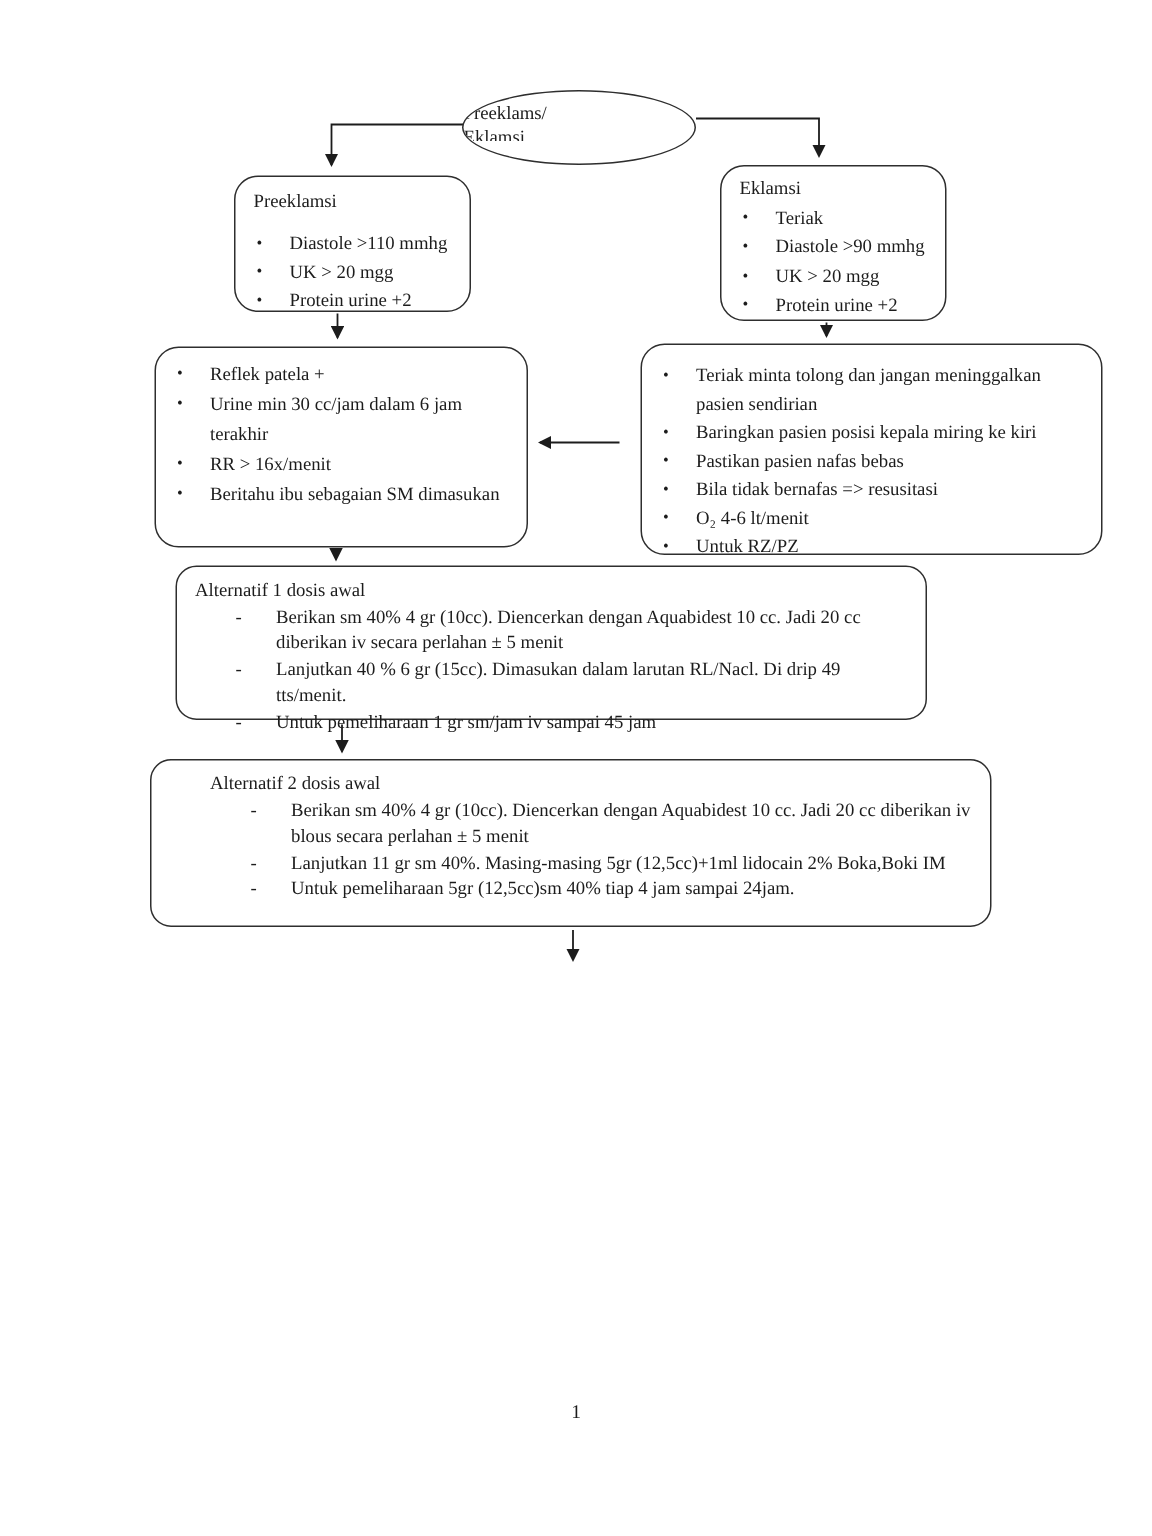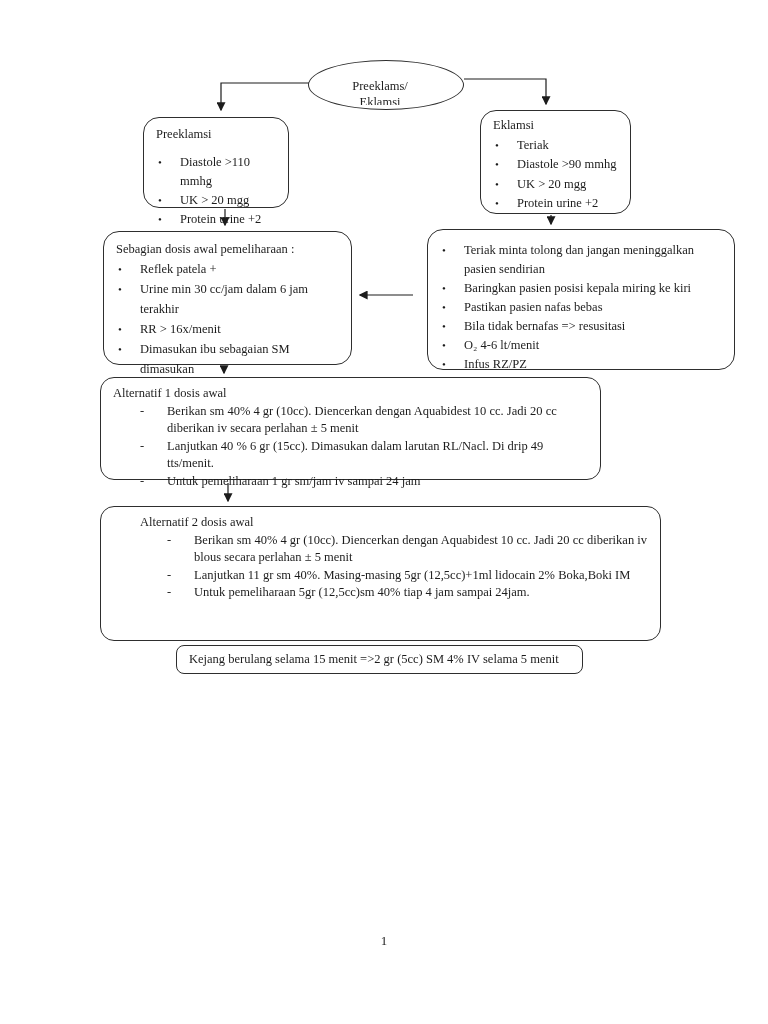--- a/index.html
+++ b/index.html
@@ -22,29 +22,29 @@
   .bullets .marker { flex-basis:22px; font-size:11px; }
   .dashes { padding-left:30px; }
   .dashes .marker { flex-basis:27px; }
   #ellipse {
     position:absolute; left:308px; top:60px; width:156px; height:50px;
     border:1.5px solid #2e2e2e; border-radius:50%; background:#fff;
     box-sizing:border-box; overflow:hidden;
   }
   #ellipse .inner {
     position:absolute; top:6px; left:0; right:12px; height:27px; overflow:hidden;
-    text-align:center; line-height:16px;margin-top:11px;
-  }
-  #box-preeklamsi { left:143px; top:117px; width:146px; height:91px; }
+    text-align:left; line-height:16px;
+  }
+  #box-preeklamsi { left:156px; top:117px; width:158px; height:91px; }
   #box-preeklamsi .list { margin-top:9px; }
   #box-eklamsi   { left:480px; top:110px; width:151px; height:104px; padding-top:5px; line-height:19.5px; }
   #box-sebagian  { left:103px; top:231px; width:249px; height:134px; line-height:20px; }
   #box-emergency { left:427px; top:229px; width:308px; height:141px; padding-top:11px; }
-  #box-alt1 { left:100px; top:377px; width:501px; height:103px; line-height:17.5px; border-radius:14px; }
-  #box-alt2 { left:100px; top:506px; width:561px; height:135px; line-height:17.5px; border-radius:14px;padding-left:36px; }
+  #box-alt1 { left:117px; top:377px; width:501px; height:103px; line-height:17.5px; border-radius:14px; }
+  #box-alt2 { left:100px; top:506px; width:561px; height:112px; line-height:17.5px; border-radius:14px;padding-left:36px; }
   #box-kejang {
     left:176px; top:645px; width:407px; height:29px; border-radius:8px;
     display:flex; align-items:center; padding:0 0 0 12px; line-height:15px;
   }
   #connectors { position:absolute; left:0; top:0; width:768px; height:1024px; pointer-events:none; }
   #page-number { position:absolute; left:0; top:933px; width:768px; text-align:center; font-size:13px; }
 </style>
 </head>
 <body>
 
@@ -107,37 +107,36 @@
           <span class="txt">UK &gt; 20 mgg</span>
         </div>
         <div class="li">
           <span class="marker">•</span>
           <span class="txt">Protein urine +2</span>
         </div>
       </div>
   </div>
 
   <div class="node" id="box-sebagian">
-    <div class="title">Sebagian dosis awal pemeliharaan :</div>
     <div class="list bullets">
         <div class="li">
           <span class="marker">•</span>
           <span class="txt">Reflek patela +</span>
         </div>
         <div class="li">
           <span class="marker">•</span>
           <span class="txt">Urine min 30 cc/jam dalam 6 jam terakhir</span>
         </div>
         <div class="li">
           <span class="marker">•</span>
           <span class="txt">RR &gt; 16x/menit</span>
         </div>
         <div class="li">
           <span class="marker">•</span>
-          <span class="txt">Dimasukan ibu sebagaian SM dimasukan</span>
+          <span class="txt">Beritahu ibu sebagaian SM dimasukan</span>
         </div>
       </div>
   </div>
 
   <div class="node" id="box-emergency">
     <div class="list bullets">
         <div class="li">
           <span class="marker">•</span>
           <span class="txt">Teriak minta tolong dan jangan meninggalkan pasien sendirian</span>
         </div>
@@ -152,39 +151,39 @@
         <div class="li">
           <span class="marker">•</span>
           <span class="txt">Bila tidak bernafas =&gt; resusitasi</span>
         </div>
         <div class="li">
           <span class="marker">•</span>
           <span class="txt">O₂ 4-6 lt/menit</span>
         </div>
         <div class="li">
           <span class="marker">•</span>
-          <span class="txt">Infus RZ/PZ</span>
+          <span class="txt">Untuk RZ/PZ</span>
         </div>
       </div>
   </div>
 
   <div class="node" id="box-alt1">
     <div class="title">Alternatif 1 dosis awal</div>
     <div class="list dashes">
         <div class="li">
           <span class="marker">-</span>
           <span class="txt">Berikan sm 40% 4 gr (10cc). Diencerkan dengan Aquabidest 10 cc. Jadi 20 cc diberikan iv secara perlahan ± 5 menit</span>
         </div>
         <div class="li">
           <span class="marker">-</span>
           <span class="txt">Lanjutkan 40 % 6 gr (15cc). Dimasukan dalam larutan RL/Nacl. Di drip 49 tts/menit.</span>
         </div>
         <div class="li">
           <span class="marker">-</span>
-          <span class="txt">Untuk pemeliharaan 1 gr sm/jam iv sampai 24 jam</span>
+          <span class="txt">Untuk pemeliharaan 1 gr sm/jam iv sampai 45 jam</span>
         </div>
       </div>
   </div>
 
   <div class="node" id="box-alt2">
     <div class="title">Alternatif 2  dosis awal</div>
     <div class="list dashes">
         <div class="li">
           <span class="marker">-</span>
           <span class="txt">Berikan sm 40% 4 gr (10cc). Diencerkan dengan Aquabidest 10 cc. Jadi 20 cc diberikan iv blous secara perlahan ± 5 menit</span>
@@ -193,19 +192,16 @@
           <span class="marker">-</span>
           <span class="txt">Lanjutkan 11 gr sm 40%. Masing-masing 5gr (12,5cc)+1ml lidocain 2% Boka,Boki IM</span>
         </div>
         <div class="li">
           <span class="marker">-</span>
           <span class="txt">Untuk pemeliharaan 5gr (12,5cc)sm 40% tiap 4 jam sampai 24jam.</span>
         </div>
       </div>
   </div>
 
-  <div class="node" id="box-kejang">
-    <span>Kejang berulang selama 15 menit =&gt;2 gr (5cc) SM 4% IV  selama 5 menit</span>
-  </div>
 
   <div id="page-number">1</div>
 
 </div>
 
 </body></html>

